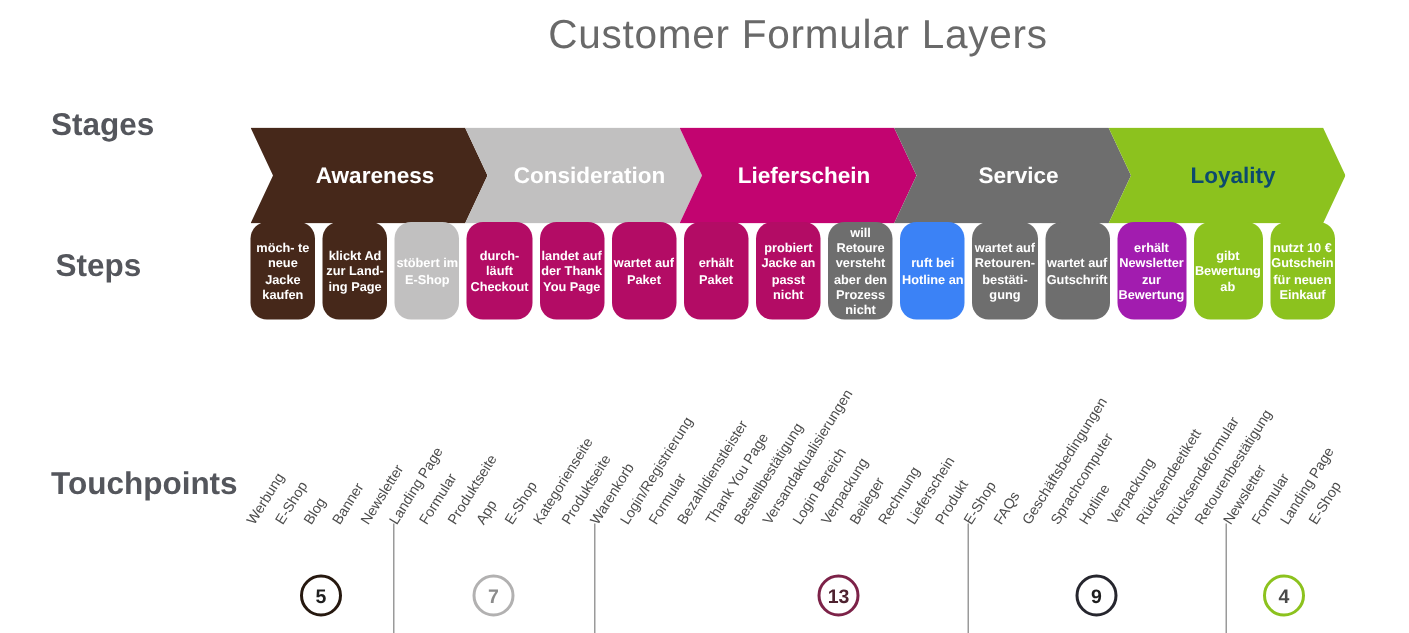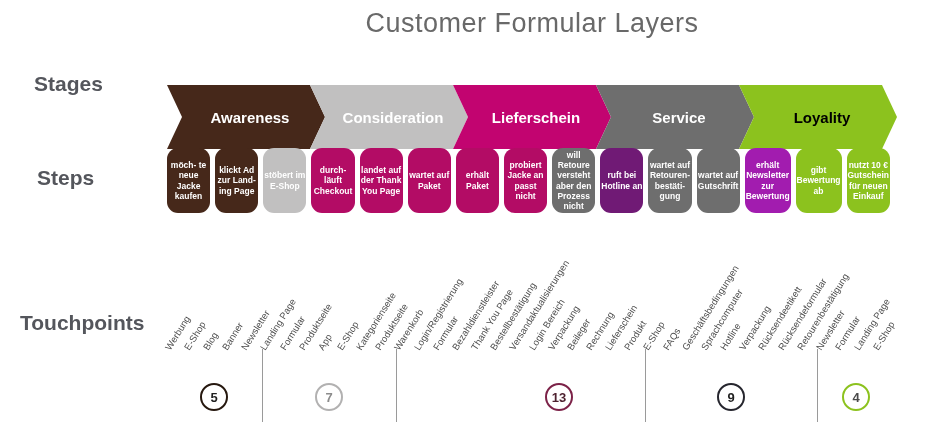--- a/index.html
+++ b/index.html
@@ -48,37 +48,37 @@
   }
 </style>
 </head>
 <body>
 
 <div>
   <div class="title">Customer Formular Layers</div>
 
   <div class="row-label" style="left:34px;top:72px;">Stages</div>
   <div class="row-label" style="left:37px;top:166px;">Steps</div>
-  <div class="row-label" style="left:20px;top:311px;text-align:center;">Touchpoints</div>
+  <div class="row-label" style="left:34px;top:311px;text-align:center;">Touchpoints</div>
 
   <div id="stages-row">
       <div class="arrow" style="left: 0px; background: rgb(70, 40, 26);">
         <span class="arrow-label" style="color: rgb(255, 255, 255);">Awareness</span>
       </div>
       <div class="arrow" style="left: 143px; background: rgb(193, 192, 192);">
         <span class="arrow-label" style="color: rgb(255, 255, 255);">Consideration</span>
       </div>
       <div class="arrow" style="left: 286px; background: rgb(194, 4, 112);">
         <span class="arrow-label" style="color: rgb(255, 255, 255);">Lieferschein</span>
       </div>
       <div class="arrow" style="left: 429px; background: rgb(110, 110, 110);">
         <span class="arrow-label" style="color: rgb(255, 255, 255);">Service</span>
       </div>
       <div class="arrow" style="left: 572px; background: rgb(140, 194, 30);">
-        <span class="arrow-label" style="color: #000000;">Loyality</span>
+        <span class="arrow-label" style="color: #0c4a6e;">Loyality</span>
       </div>
     </div>
   <div id="steps-row">
       <div class="step-box" style="background: rgb(70, 40, 26);">
         <span>möch- te neue Jacke kaufen</span>
       </div>
       <div class="step-box" style="background: rgb(70, 40, 26);">
         <span>klickt Ad zur Land- ing Page</span>
       </div>
       <div class="step-box" style="background: rgb(193, 192, 192);">
@@ -95,21 +95,21 @@
       </div>
       <div class="step-box" style="background: rgb(179, 12, 101);">
         <span>erhält Paket</span>
       </div>
       <div class="step-box" style="background: rgb(179, 12, 101);">
         <span>probiert Jacke an passt nicht</span>
       </div>
       <div class="step-box" style="background: rgb(110, 110, 110);">
         <span>will Retoure versteht aber den Prozess nicht</span>
       </div>
-      <div class="step-box" style="background: #701a75;">
+      <div class="step-box" style="background: #3b82f6;">
         <span>ruft bei Hotline an</span>
       </div>
       <div class="step-box" style="background: rgb(110, 110, 110);">
         <span>wartet auf Retouren- bestäti- gung</span>
       </div>
       <div class="step-box" style="background: rgb(110, 110, 110);">
         <span>wartet auf Gutschrift</span>
       </div>
       <div class="step-box" style="background: #a21caf;">
         <span>erhält Newsletter zur Bewertung</span>

